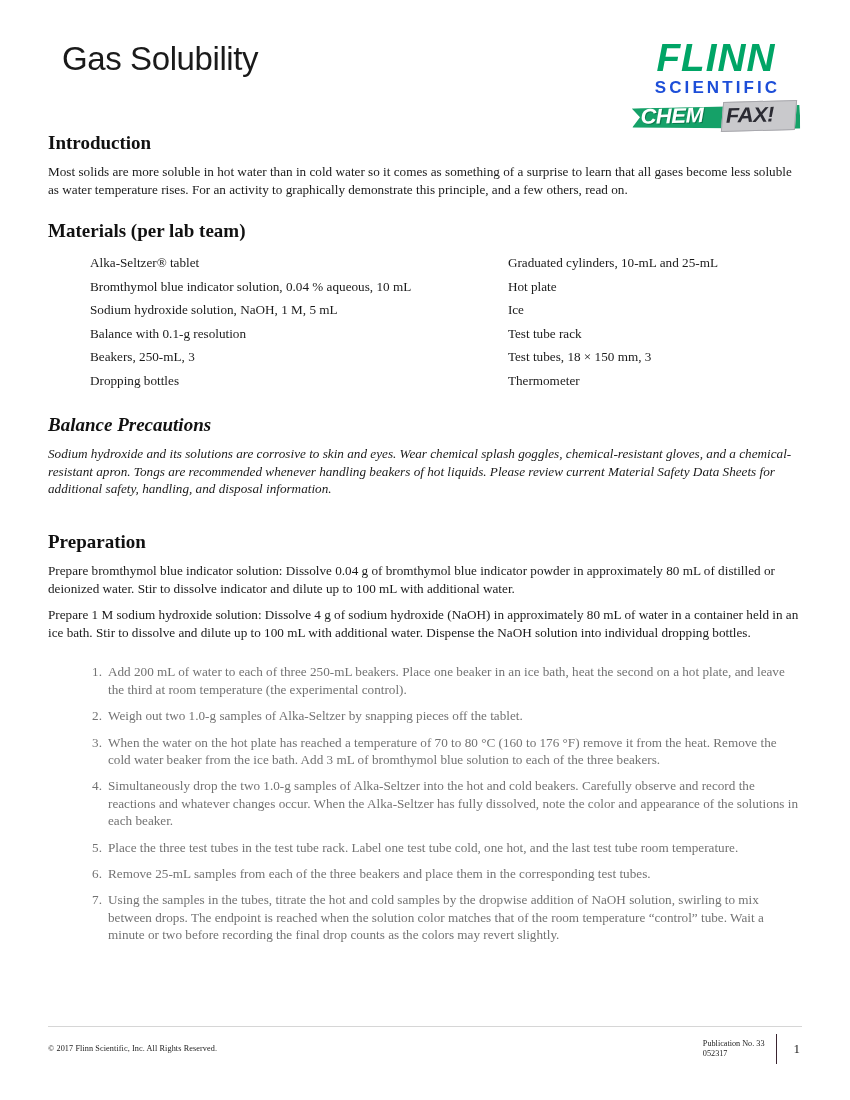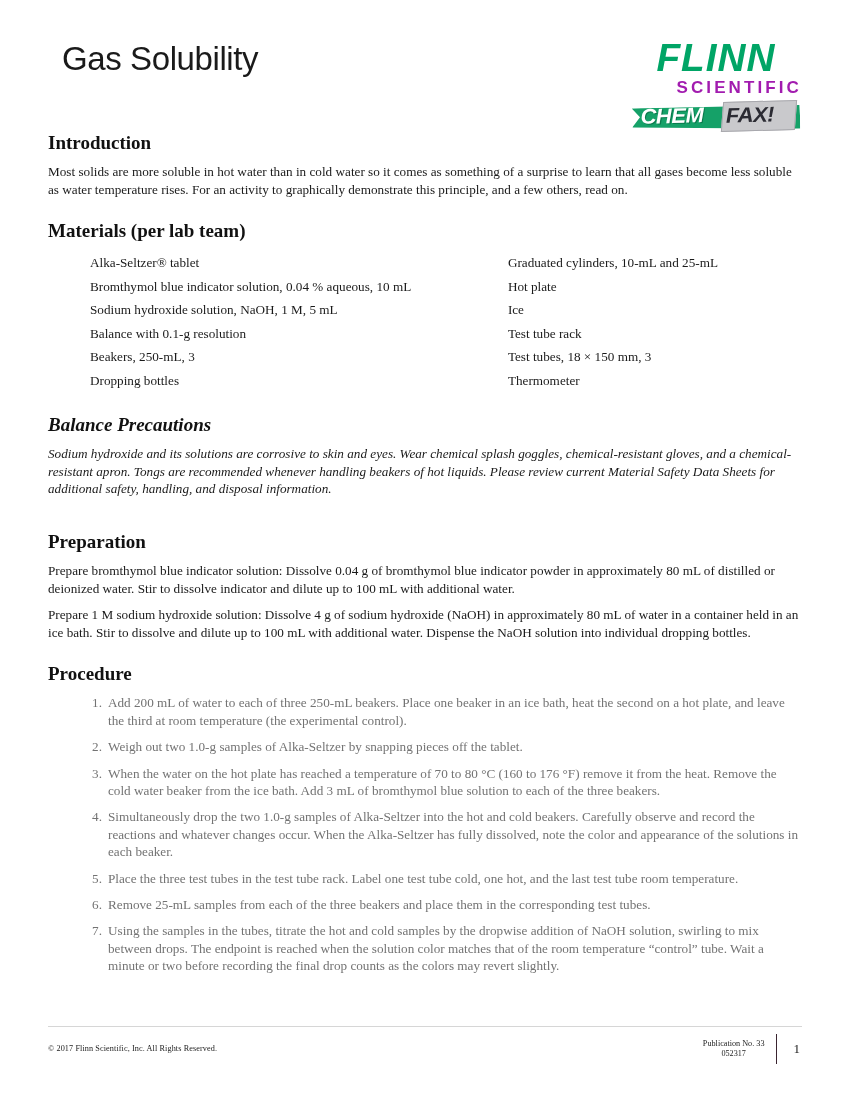--- a/index.html
+++ b/index.html
@@ -59,22 +59,22 @@
     color: #00a566;
     text-align: center;
     transform: scaleX(1.02);
   }
   .logo-sci {
     font-family: "Liberation Sans", sans-serif;
     font-weight: bold;
     font-size: 17px;
     letter-spacing: 3.1px;
     line-height: 20px;
-    color: #a21caf;
-    text-align: right;
+    color: #1d4ed8;
+    text-align: center;
     padding-left: 3px;
   }
   .logo-banner {
     position: relative;
     margin-top: 3px;
     height: 31px;
   }
   .banner-ribbon {
     position: absolute;
     left: 2px;
@@ -217,21 +217,21 @@
     letter-spacing: 0.1px;
   }
   .pub-wrap {
     position: absolute;
     top: 8px;
     right: 0;
     display: flex;
     align-items: center;
   }
   .pub-lines {
-    text-align: center;
+    text-align: left;
     font-size: 8.2px;
     line-height: 10.5px;
     color: #222222;
     padding-right: 11px;
   }
   .pub-divider {
     width: 1px;
     height: 30px;
     background: #3a2430;
   }
@@ -298,21 +298,20 @@
       <p class="body ital">Sodium hydroxide and its solutions are corrosive to skin and eyes. Wear chemical splash goggles, chemical-resistant gloves, and a chemical-resistant apron. Tongs are recommended whenever handling beakers of hot liquids. Please review current Material Safety Data Sheets for additional safety, handling, and disposal information.</p>
     </div>
 
     <div class="sec-block" style="margin-top:33px;">
       <h2 class="sec">Preparation</h2>
       <p class="body">Prepare bromthymol blue indicator solution: Dissolve 0.04 g of bromthymol blue indicator powder in approximately 80 mL of distilled or deionized water. Stir to dissolve indicator and dilute up to 100 mL with additional water.</p>
       <p class="body">Prepare 1 M sodium hydroxide solution: Dissolve 4 g of sodium hydroxide (NaOH) in approximately 80 mL of water in a container held in an ice bath. Stir to dissolve and dilute up to 100 mL with additional water. Dispense the NaOH solution into individual dropping bottles.</p>
     </div>
 
     <div class="sec-block" style="margin-top:22px;">
-      <h2 class="sec">Procedure</h2>
       <ol class="proc">
         <li>Add 200 mL of water to each of three 250-mL beakers. Place one beaker in an ice bath, heat the second on a hot plate, and leave the third at room temperature (the experimental control).</li>
         <li>Weigh out two 1.0-g samples of Alka-Seltzer by snapping pieces off the tablet.</li>
         <li>When the water on the hot plate has reached a temperature of 70 to 80 °C (160 to 176 °F) remove it from the heat. Remove the cold water beaker from the ice bath. Add 3 mL of bromthymol blue solution to each of the three beakers.</li>
         <li>Simultaneously drop the two 1.0-g samples of Alka-Seltzer into the hot and cold beakers. Carefully observe and record the reactions and whatever changes occur. When the Alka-Seltzer has fully dissolved, note the color and appearance of the solutions in each beaker.</li>
         <li>Place the three test tubes in the test tube rack. Label one test tube cold, one hot, and the last test tube room temperature.</li>
         <li>Remove 25-mL samples from each of the three beakers and place them in the corresponding test tubes.</li>
         <li>Using the samples in the tubes, titrate the hot and cold samples by the dropwise addition of NaOH solution, swirling to mix between drops. The endpoint is reached when the solution color matches that of the room temperature “control” tube. Wait a minute or two before recording the final drop counts as the colors may revert slightly.</li>
       </ol>
     </div>

